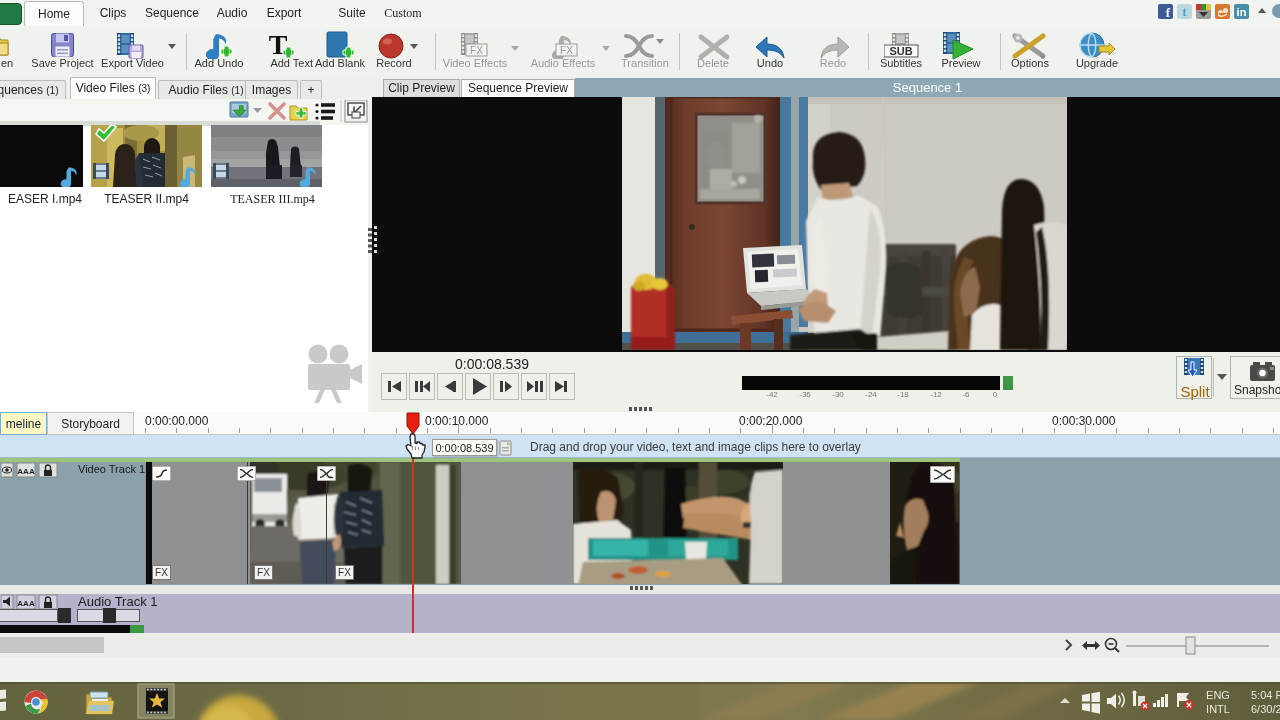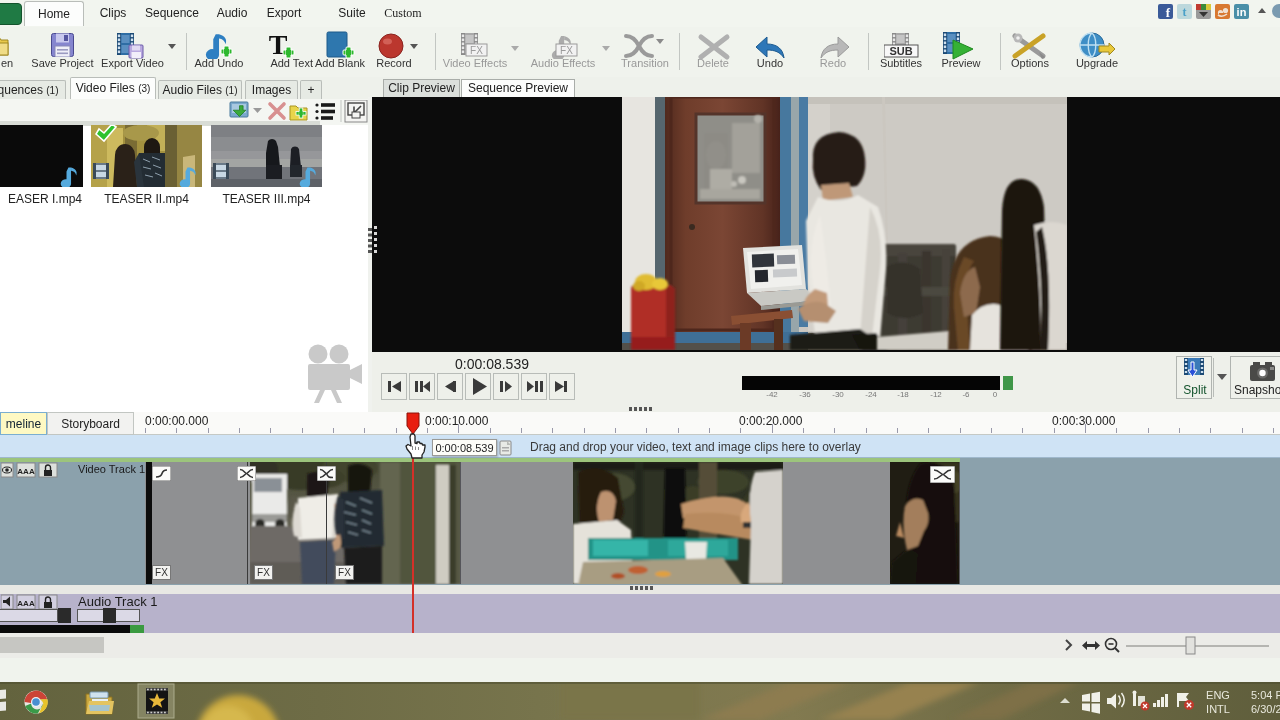--- a/index.html
+++ b/index.html
@@ -252,25 +252,26 @@
       <path d="M22 14 l10 0 l0 -3 l6 6 l-6 6 l0 -3 l-10 0 z" fill="#e8c83a" stroke="#a08820" stroke-width="1"></path>
     </svg>
 <div class="abs darr" style="left:168px;top:44px;"></div>
 <div class="abs darr" style="left:410px;top:44px;"></div>
 <div class="abs darr dis" style="left:511px;top:46px;"></div>
 <div class="abs darr dis" style="left:602px;top:46px;"></div>
 
 <div class="abs" id="tabrow"></div>
 <div class="abs ptab" style="left:-10px;width:76px;">quences <span style="font-size:10px;">(1)</span></div>
 <div class="abs ptab" id="ptab-active" style="left:70px;width:86px;">Video Files <span style="font-size:10px;">(3)</span></div>
-<div class="abs ptab" style="left:158px;width:84px;">Audio Files <span style="font-size:10px;">(1)</span></div>
+<div class="abs ptab" style="left:158px;width:96px;">Audio Files <span style="font-size:10px;">(1)</span></div>
 <div class="abs ptab" style="left:245px;width:53px;">Images</div>
 <div class="abs ptab" style="left:300px;width:22px;">+</div>
 
 <div class="abs" id="prevtabs"></div>
+<div class="abs" id="seqhdr">Sequence 1</div>
 <div class="abs vtab" style="left:383px;width:77px;">Clip Preview</div>
 <div class="abs vtab" style="left:461px;width:114px;background:#fcfdfc;border-bottom:none;height:19px;">Sequence Preview</div>
 
 <div class="abs" id="lpanel"></div>
 <div class="abs" id="lpanel-toolbar"></div>
 <svg class="abs" style="left:228px;top:100px;" width="140" height="25">
 <rect x="2" y="2" width="18" height="15" rx="1" fill="#7aa8cc" stroke="#4a7a9c"></rect>
       <rect x="4" y="4" width="14" height="9" fill="#a8c8e0"></rect>
       <path d="M8 8 l7 0 l0 -5 l4 0 l0 5 l3 0 l-7 7 z" fill="#3aaa3a" stroke="#1a7a1a" stroke-width="0.8" transform="translate(-2,3) scale(0.9)"></path>
       <path d="M25 8 l9 0 l-4.5 5 z" fill="#9a9a9a"></path>
@@ -369,21 +370,21 @@
 <div class="abs" style="left:368px;top:97px;width:6px;height:315px;background:#f0f2ee;"></div>
 <svg class="abs" style="left:368px;top:228px;" width="6" height="26" fill="#555">
       <rect y="0" width="4" height="3"></rect>
       <rect y="5.5" width="4" height="3"></rect>
       <rect y="11" width="4" height="3"></rect>
       <rect y="16.5" width="4" height="3"></rect>
       <rect y="22" width="4" height="3"></rect>
     </svg>
 <div class="abs thumblbl" style="left:0px;width:90px;">EASER I.mp4</div>
 <div class="abs thumblbl" style="left:91px;width:111px;">TEASER II.mp4</div>
-<div class="abs thumblbl" style="left:211px;width:111px;">TEASER III.mp4</div>
+<div class="abs thumblbl" style="left:217px;width:111px;font-family:Liberation Serif, serif;">TEASER III.mp4</div>
 
 <div class="abs" id="preview"></div>
 <svg class="abs" style="left:622px;top:97px;" width="445" height="253" viewBox="0 0 445 253">
 <defs>
         <filter id="b1" x="-20%" y="-20%" width="140%" height="140%">
           <feGaussianBlur stdDeviation="1.2"></feGaussianBlur>
         </filter>
 <linearGradient id="doorg" x1="0" y1="0" x2="1" y2="0">
           <stop offset="0" stop-color="#50291d"></stop>
           <stop offset="0.18" stop-color="#6f3d2b"></stop>
@@ -563,21 +564,21 @@
         <rect x="2.8" y="5" width="2.4" height="2"></rect>
         <rect x="2.8" y="9" width="2.4" height="2"></rect>
         <rect x="2.8" y="13" width="2.4" height="2"></rect>
         <rect x="18.8" y="1" width="2.4" height="2"></rect>
         <rect x="18.8" y="5" width="2.4" height="2"></rect>
         <rect x="18.8" y="9" width="2.4" height="2"></rect>
         <rect x="18.8" y="13" width="2.4" height="2"></rect>
       </g>
       <path d="M9 4 l0 8 l-3 0 l4.5 7 l4.5 -7 l-3 0 l0 -8 z" fill="#2a50d8" stroke="#fff" stroke-width="1"></path>
     </svg>
-<div class="abs" style="left:1178px;top:383px;width:34px;height:13px;font-size:12px;color:#14532d;text-align:center;">Split</div>
+<div class="abs" style="left:1178px;top:383px;width:34px;height:13px;font-size:15px;color:#a16207;text-align:center;">Split</div>
 <div class="abs" style="left:1213px;top:358px;width:1px;height:39px;background:#b8bcb8;"></div>
 <div class="abs darr" style="left:1217px;top:374px;border-left-width:5px;border-right-width:5px;border-top-width:6px;"></div>
 <div class="abs" style="left:1230px;top:356px;width:50px;height:43px;background:#eff1eb;border:1px solid #b0b4b0;border-right:none;"></div>
 <svg class="abs" style="left:1249px;top:361px;" width="28" height="22">
       <rect x="1" y="4" width="25" height="16" rx="2" fill="#4a4a48"></rect>
       <rect x="4" y="1" width="7" height="4" fill="#4a4a48"></rect>
       <rect x="16" y="1" width="7" height="4" fill="#4a4a48"></rect>
       <circle cx="13.5" cy="12" r="5.5" fill="#6a6a68"></circle>
       <circle cx="13.5" cy="12" r="3.2" fill="#fff"></circle>
       <rect x="21" y="6" width="4" height="3" fill="#8a8a88"></rect>

